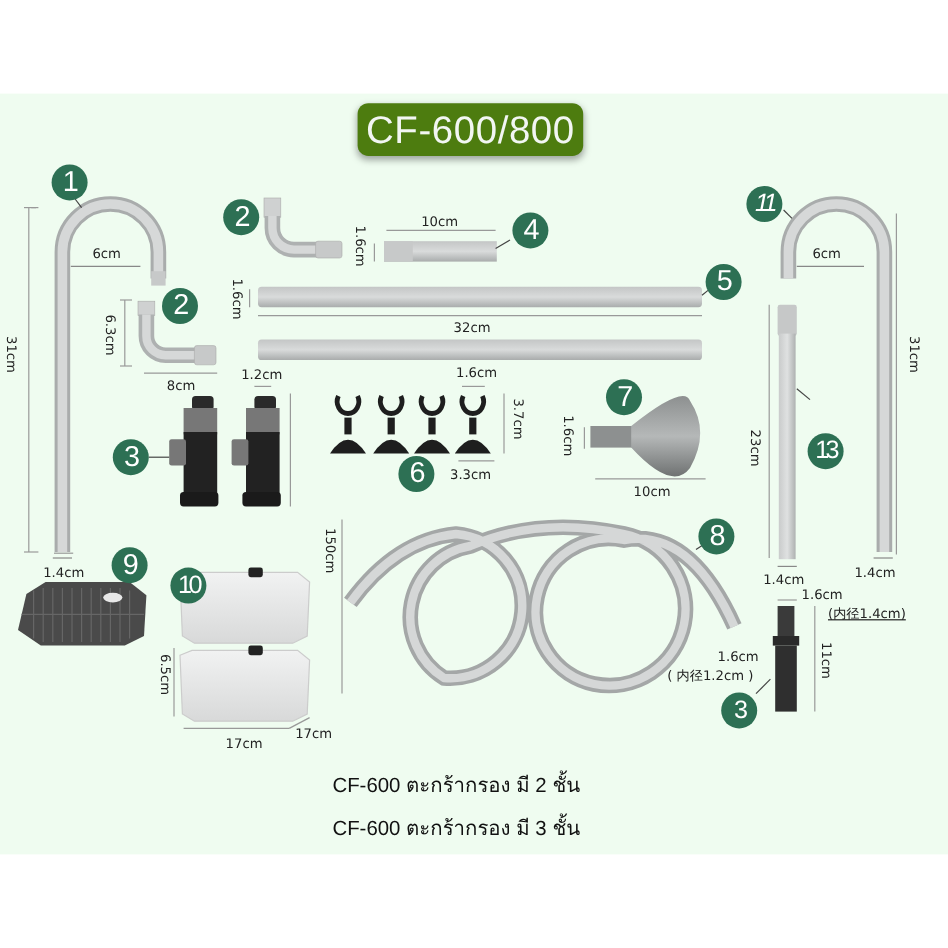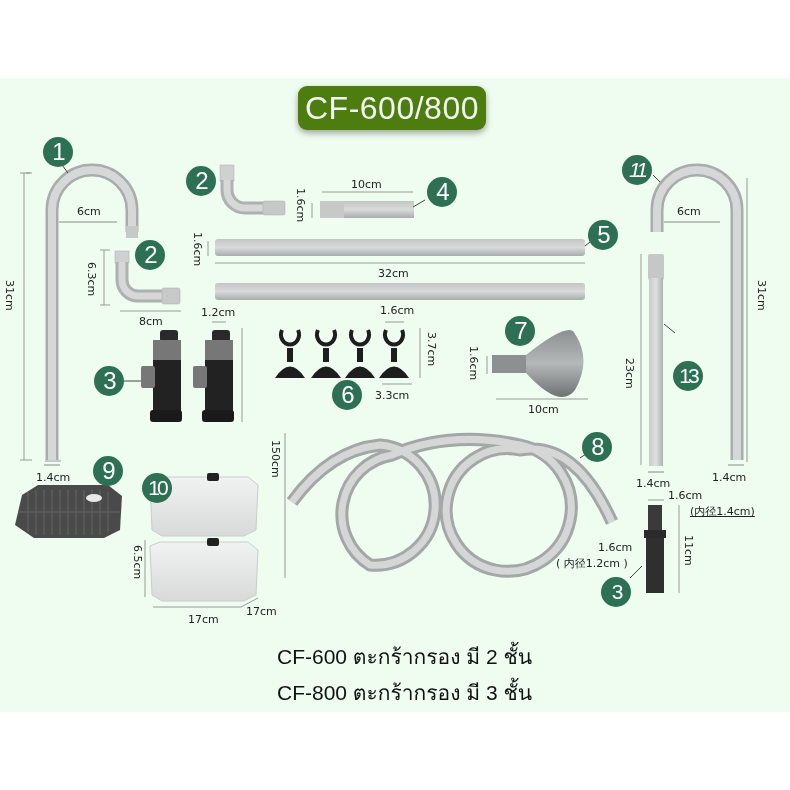--- a/index.html
+++ b/index.html
@@ -3,21 +3,21 @@
 <meta charset="utf-8">
 <style>
   html,body{margin:0;padding:0;}
   body{width:790px;height:790px;background:#ffffff;position:relative;overflow:hidden;font-family:"DejaVu Sans",sans-serif;}
   .panel{position:absolute;left:0;top:78px;width:790px;height:634px;background:#effcf0;}
   .title{position:absolute;left:298px;top:86px;width:188px;height:44px;background:#4d7c0f;border-radius:9px;box-shadow:0 3px 6px rgba(0,0,0,.35);color:#f2f6f2;font-family:Liberation Sans, sans-serif;font-size:32px;line-height:44px;text-align:center;letter-spacing:0.5px;}
   .badge{position:absolute;width:30px;height:30px;border-radius:50%;background:#2d7054;color:#fff;font-family:"Liberation Sans",sans-serif;font-size:24px;line-height:30px;text-align:center;letter-spacing:-2px;}
   .badge.two{font-size:21px;letter-spacing:-3px;}
   .lbl{position:absolute;font-family:"DejaVu Sans",sans-serif;font-size:11px;color:#222;white-space:nowrap;}
   .vlbl{position:absolute;font-family:"DejaVu Sans",sans-serif;font-size:11px;color:#222;white-space:nowrap;transform:rotate(90deg);transform-origin:left top;}
-  .caption{position:absolute;font-family:"Liberation Sans",sans-serif;font-size:21px;color:#111;white-space:nowrap;}
+  .caption{position:absolute;font-family:"Liberation Sans",sans-serif;font-size:17px;color:#111;white-space:nowrap;}
   svg.art{position:absolute;left:0;top:0;}
 </style>
 </head>
 <body>
 
 <div class="panel"></div>
 
 <div class="title">CF-600/800</div>
 
 <svg class="art" width="790" height="790">
@@ -243,13 +243,13 @@
 <div class="lbl" style="left:677px;top:205px;">6cm</div>
 <div class="vlbl" style="left:768px;top:280px;">31cm</div>
 <div class="lbl" style="left:712px;top:471px;">1.4cm</div>
 <div class="vlbl" style="left:636px;top:358px;">23cm</div>
 <div class="lbl" style="left:636px;top:477px;">1.4cm</div>
 <div class="lbl" style="left:668px;top:489px;">1.6cm</div>
 <div class="lbl" style="left:690px;top:504px;text-decoration:underline;">(内径1.4cm)</div>
 <div class="vlbl" style="left:695px;top:535px;">11cm</div>
 
 <div class="caption" style="left:277px;top:640px;">CF-600 ตะกร้ากรอง มี 2 ชั้น</div>
-<div class="caption" style="left:277px;top:676px;">CF-800 ตะกร้ากรอง มี 3 ชั้น</div>
+<div class="caption" style="left:277px;top:676px;">CF-600 ตะกร้ากรอง มี 3 ชั้น</div>
 
 </body></html>

